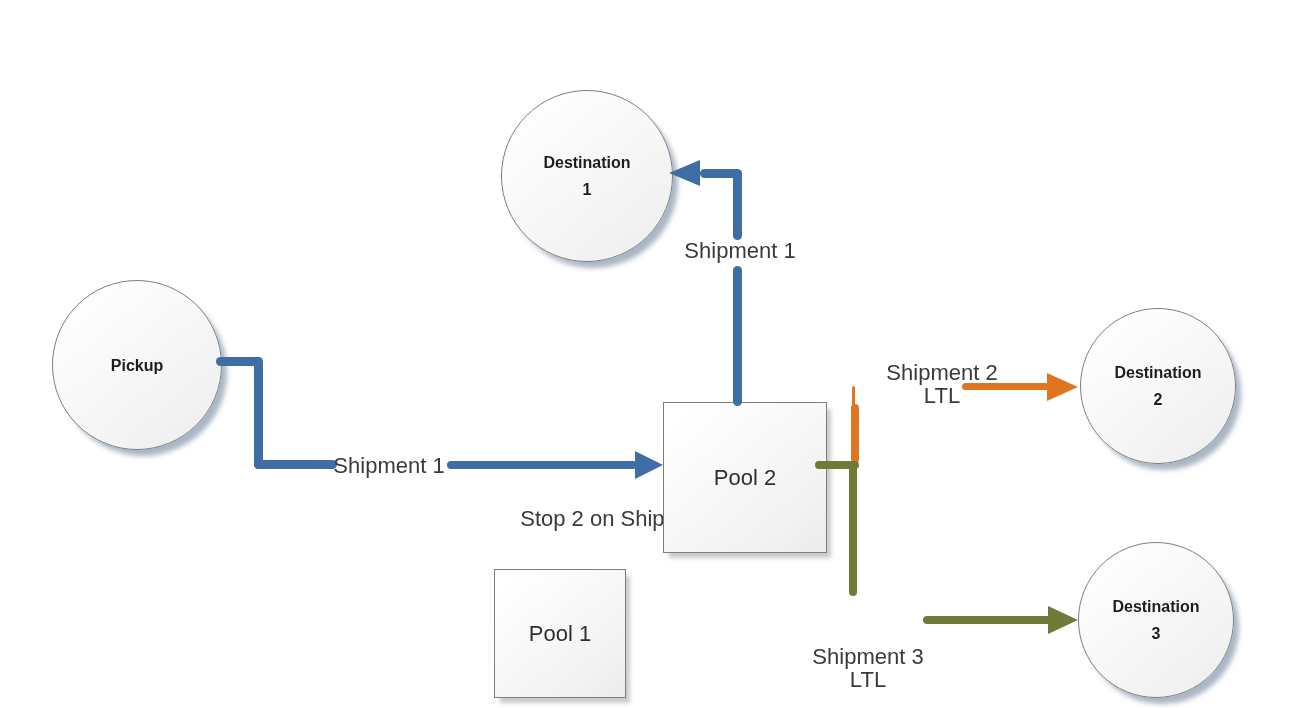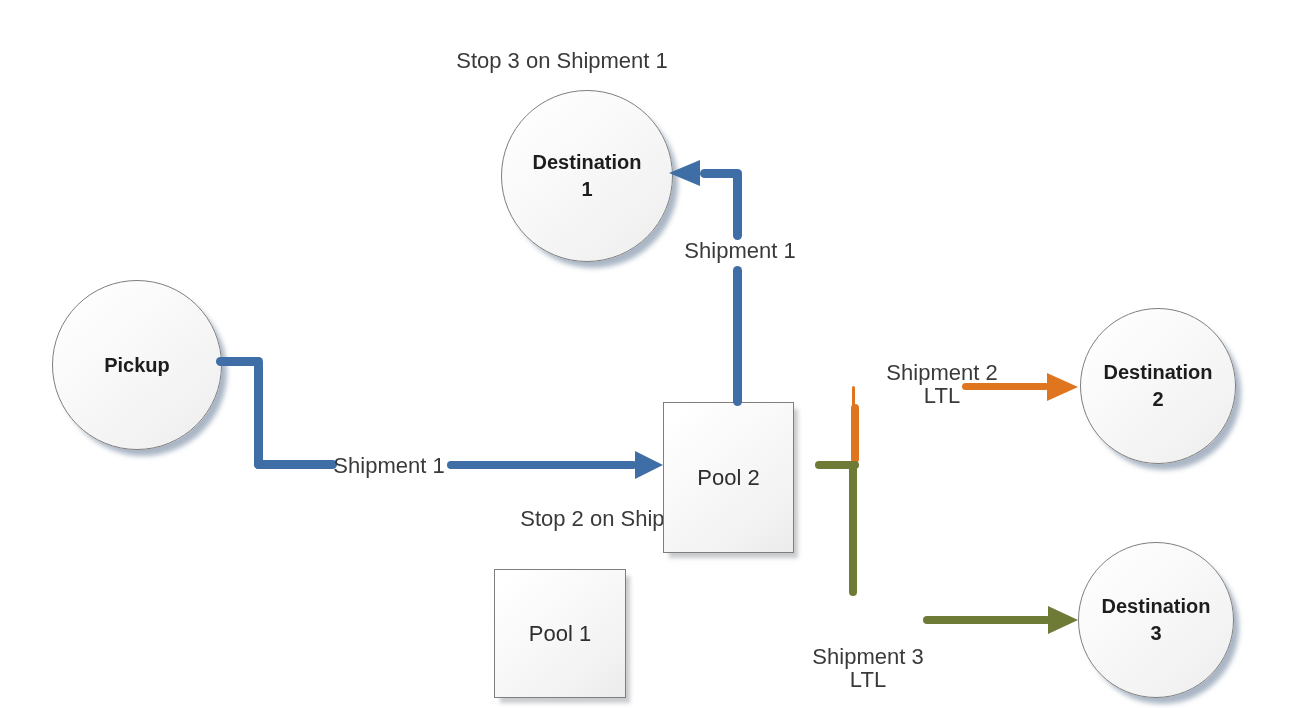--- a/index.html
+++ b/index.html
@@ -9,21 +9,21 @@
   }
   
   .node{
     position:absolute;box-sizing:border-box;
     border:1px solid #7e7e7e;
     background:linear-gradient(140deg,#ffffff 8%,#f2f2f2 78%,#ebebeb 100%);
     display:flex;align-items:center;justify-content:center;text-align:center;
   }
   .circle{border-radius:50%;box-shadow:6px 7px 5px -1px rgba(124,143,166,.65);}
   .rect{box-shadow:5px 6px 4px -1px rgba(148,152,158,.5);}
-  .node-label{font-weight:bold;font-size:20px;line-height:27px;color:#1d1d1d;}
+  .node-label{font-weight:bold;font-size:16px;line-height:27px;color:#1d1d1d;}
   .pool-label{font-size:22px;color:#2e2e2e;}
   
   .seg{position:absolute;border-radius:5px;}
   .blue{background:#3E6EA5;}
   .orange{background:#E0751F;}
   .green{background:#6E7B37;}
   .ah{position:absolute;width:0;height:0;}
   .ah-right-blue{border-top:14px solid transparent;border-bottom:14px solid transparent;border-left:28px solid #3E6EA5;}
   .ah-left-blue{border-top:13px solid transparent;border-bottom:13px solid transparent;border-right:31px solid #3E6EA5;}
   .ah-right-orange{border-top:14px solid transparent;border-bottom:14px solid transparent;border-left:31px solid #E0751F;}
@@ -34,21 +34,20 @@
     font-size:22px;line-height:24px;color:#3a3a3a;
     white-space:nowrap;text-align:center;
   }
   .two-line{line-height:23px;}
 </style>
 </head>
 <body>
 
 <div class="canvas">
 
-  <div class="note" style="left:562px;top:49px;">Stop 3 on Shipment 1</div>
   <div class="note" style="left:626px;top:507px;">Stop 2 on Shipment 1</div>
 
   <div class="node circle" style="left:52px;top:280px;width:170px;height:170px;">
     <div class="node-label">Pickup</div>
   </div>
 
   <div class="node circle" style="left:501px;top:90px;width:172px;height:172px;">
     <div class="node-label">
       <span>Destination</span><br>
       <span>1</span>
@@ -62,21 +61,21 @@
     </div>
   </div>
 
   <div class="node circle" style="left:1078px;top:542px;width:156px;height:156px;">
     <div class="node-label">
       <span>Destination</span><br>
       <span>3</span>
     </div>
   </div>
 
-  <div class="node rect" style="left:663px;top:402px;width:131px;height:151px;">
+  <div class="node rect" style="left:663px;top:402px;width:164px;height:151px;">
     <div class="pool-label">Pool 2</div>
   </div>
 
   <div class="node rect" style="left:494px;top:569px;width:132px;height:129px;">
     <div class="pool-label">Pool 1</div>
   </div>
 
   <div>
     <div class="seg blue" style="left:216px;top:357px;width:46px;height:9px;"></div>
     <div class="seg blue" style="left:254px;top:357px;width:9px;height:112px;"></div>

